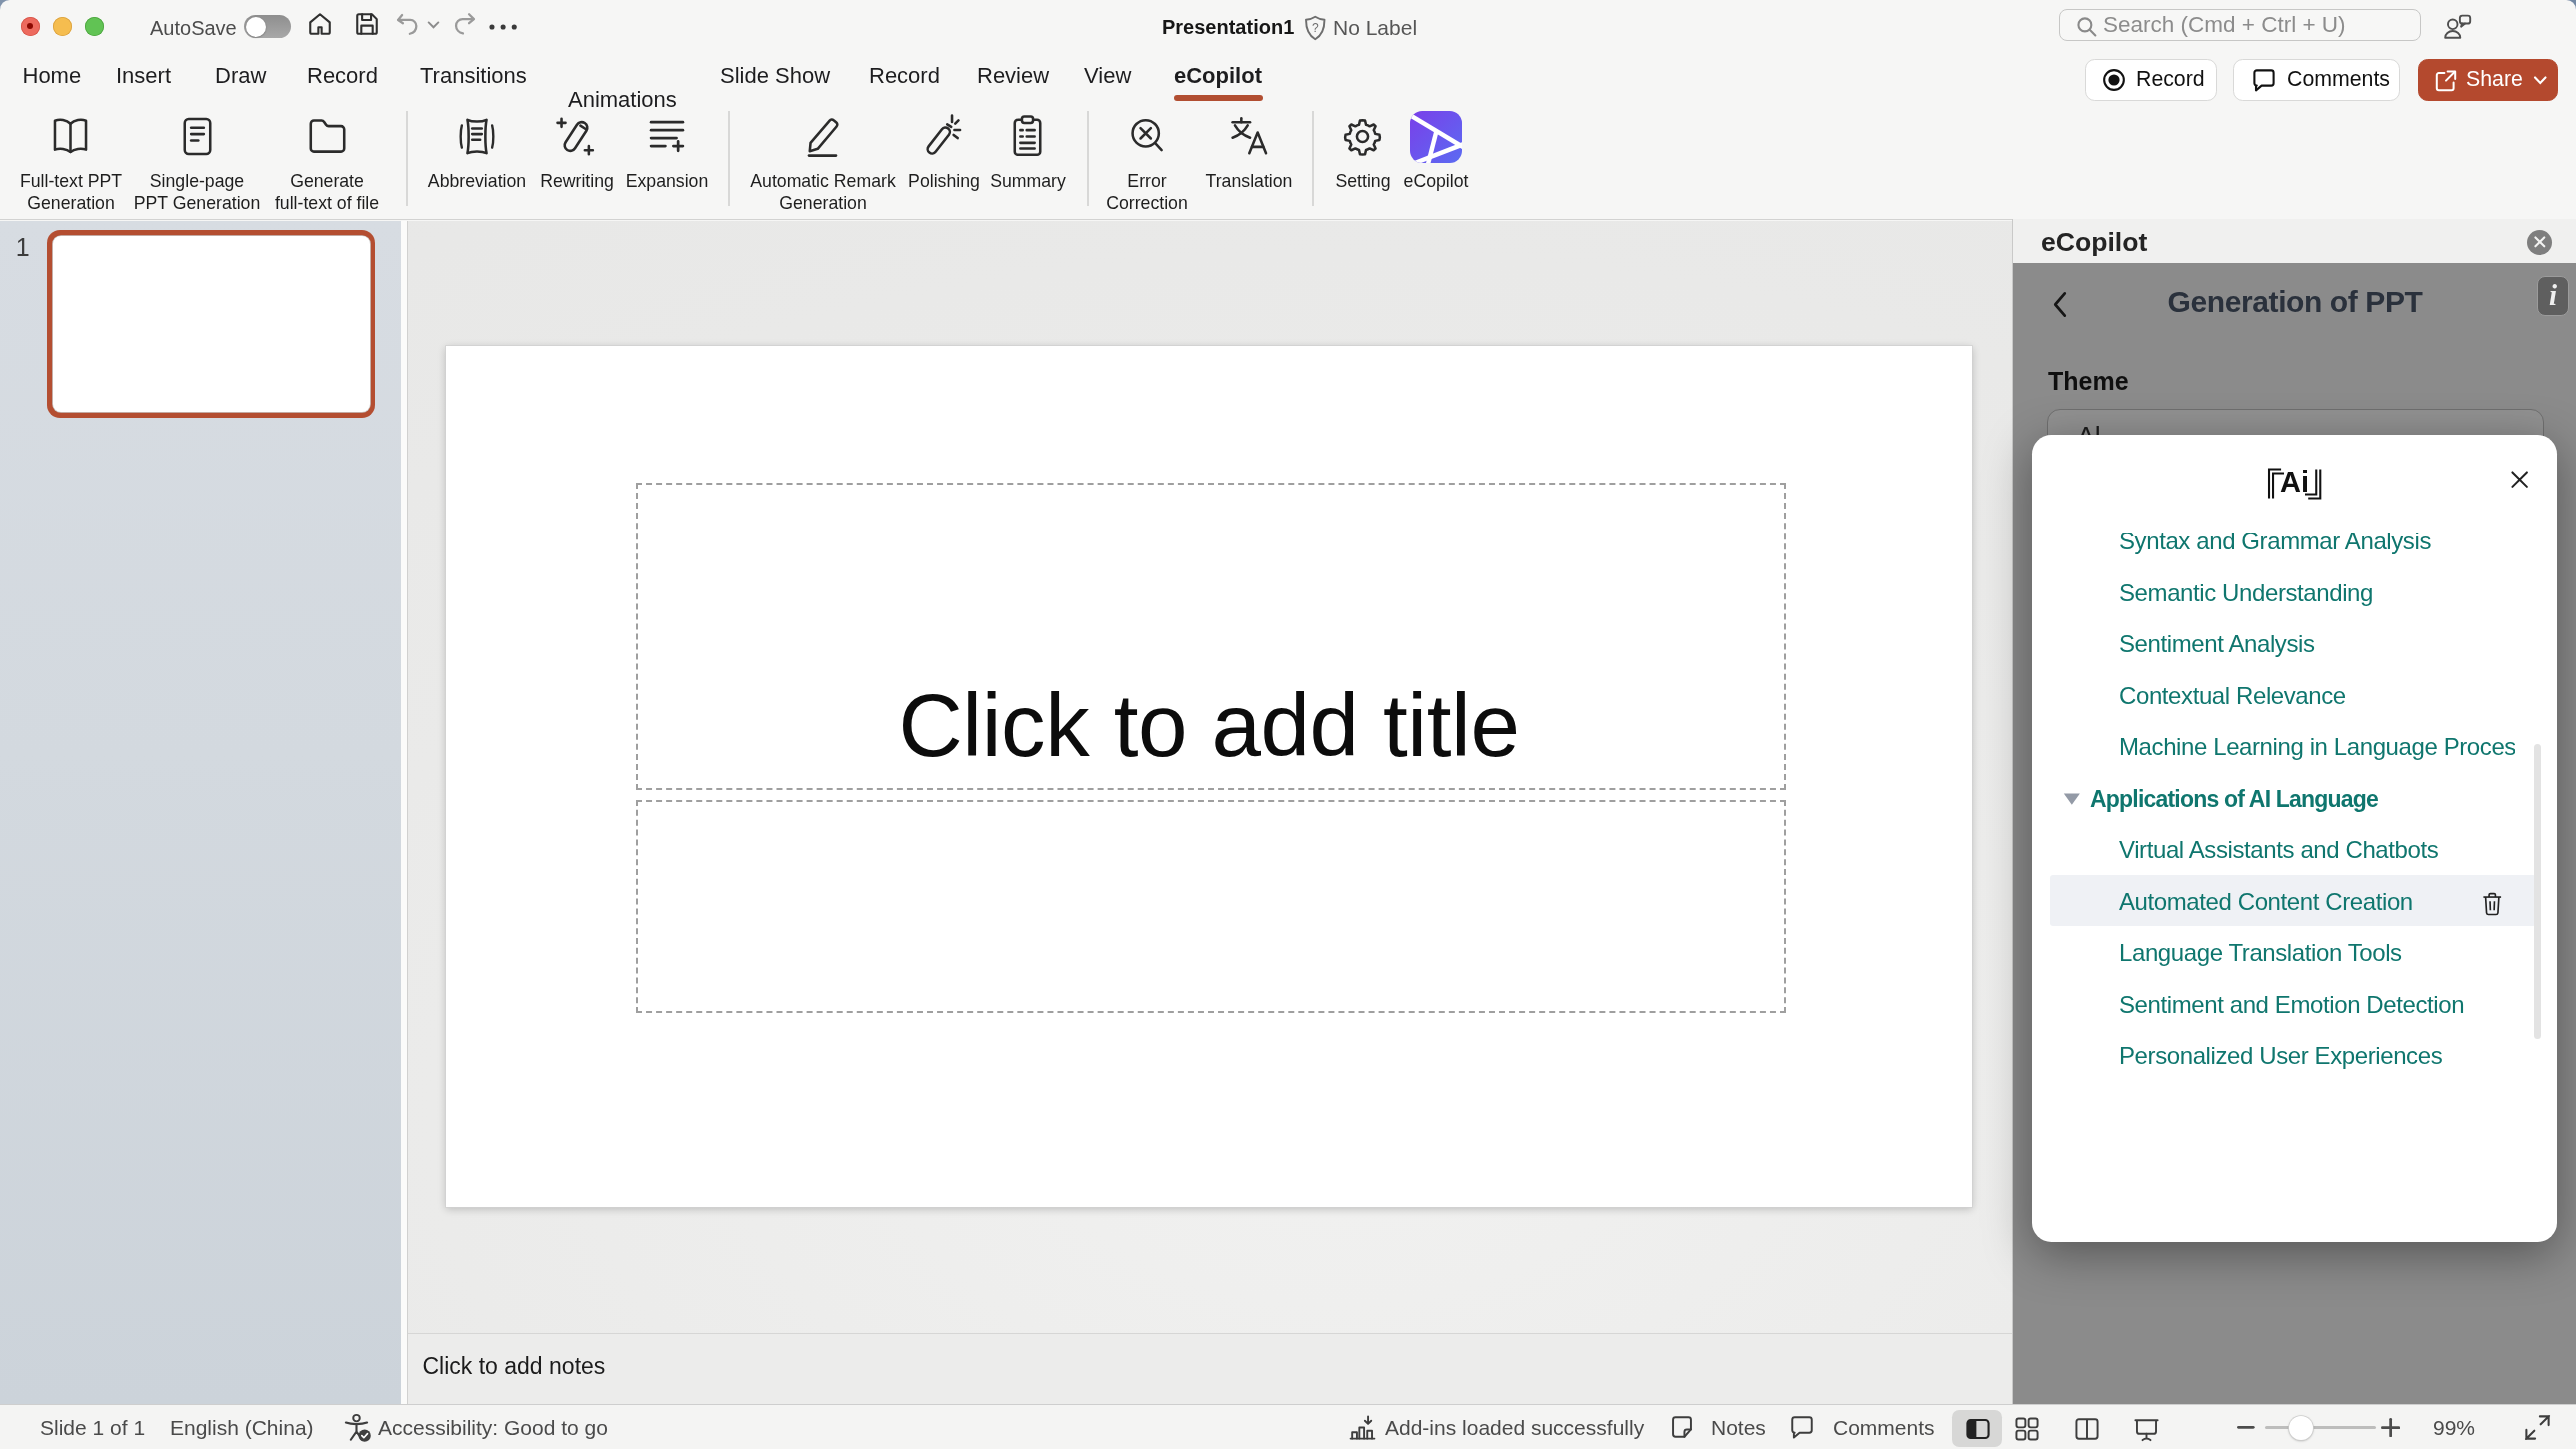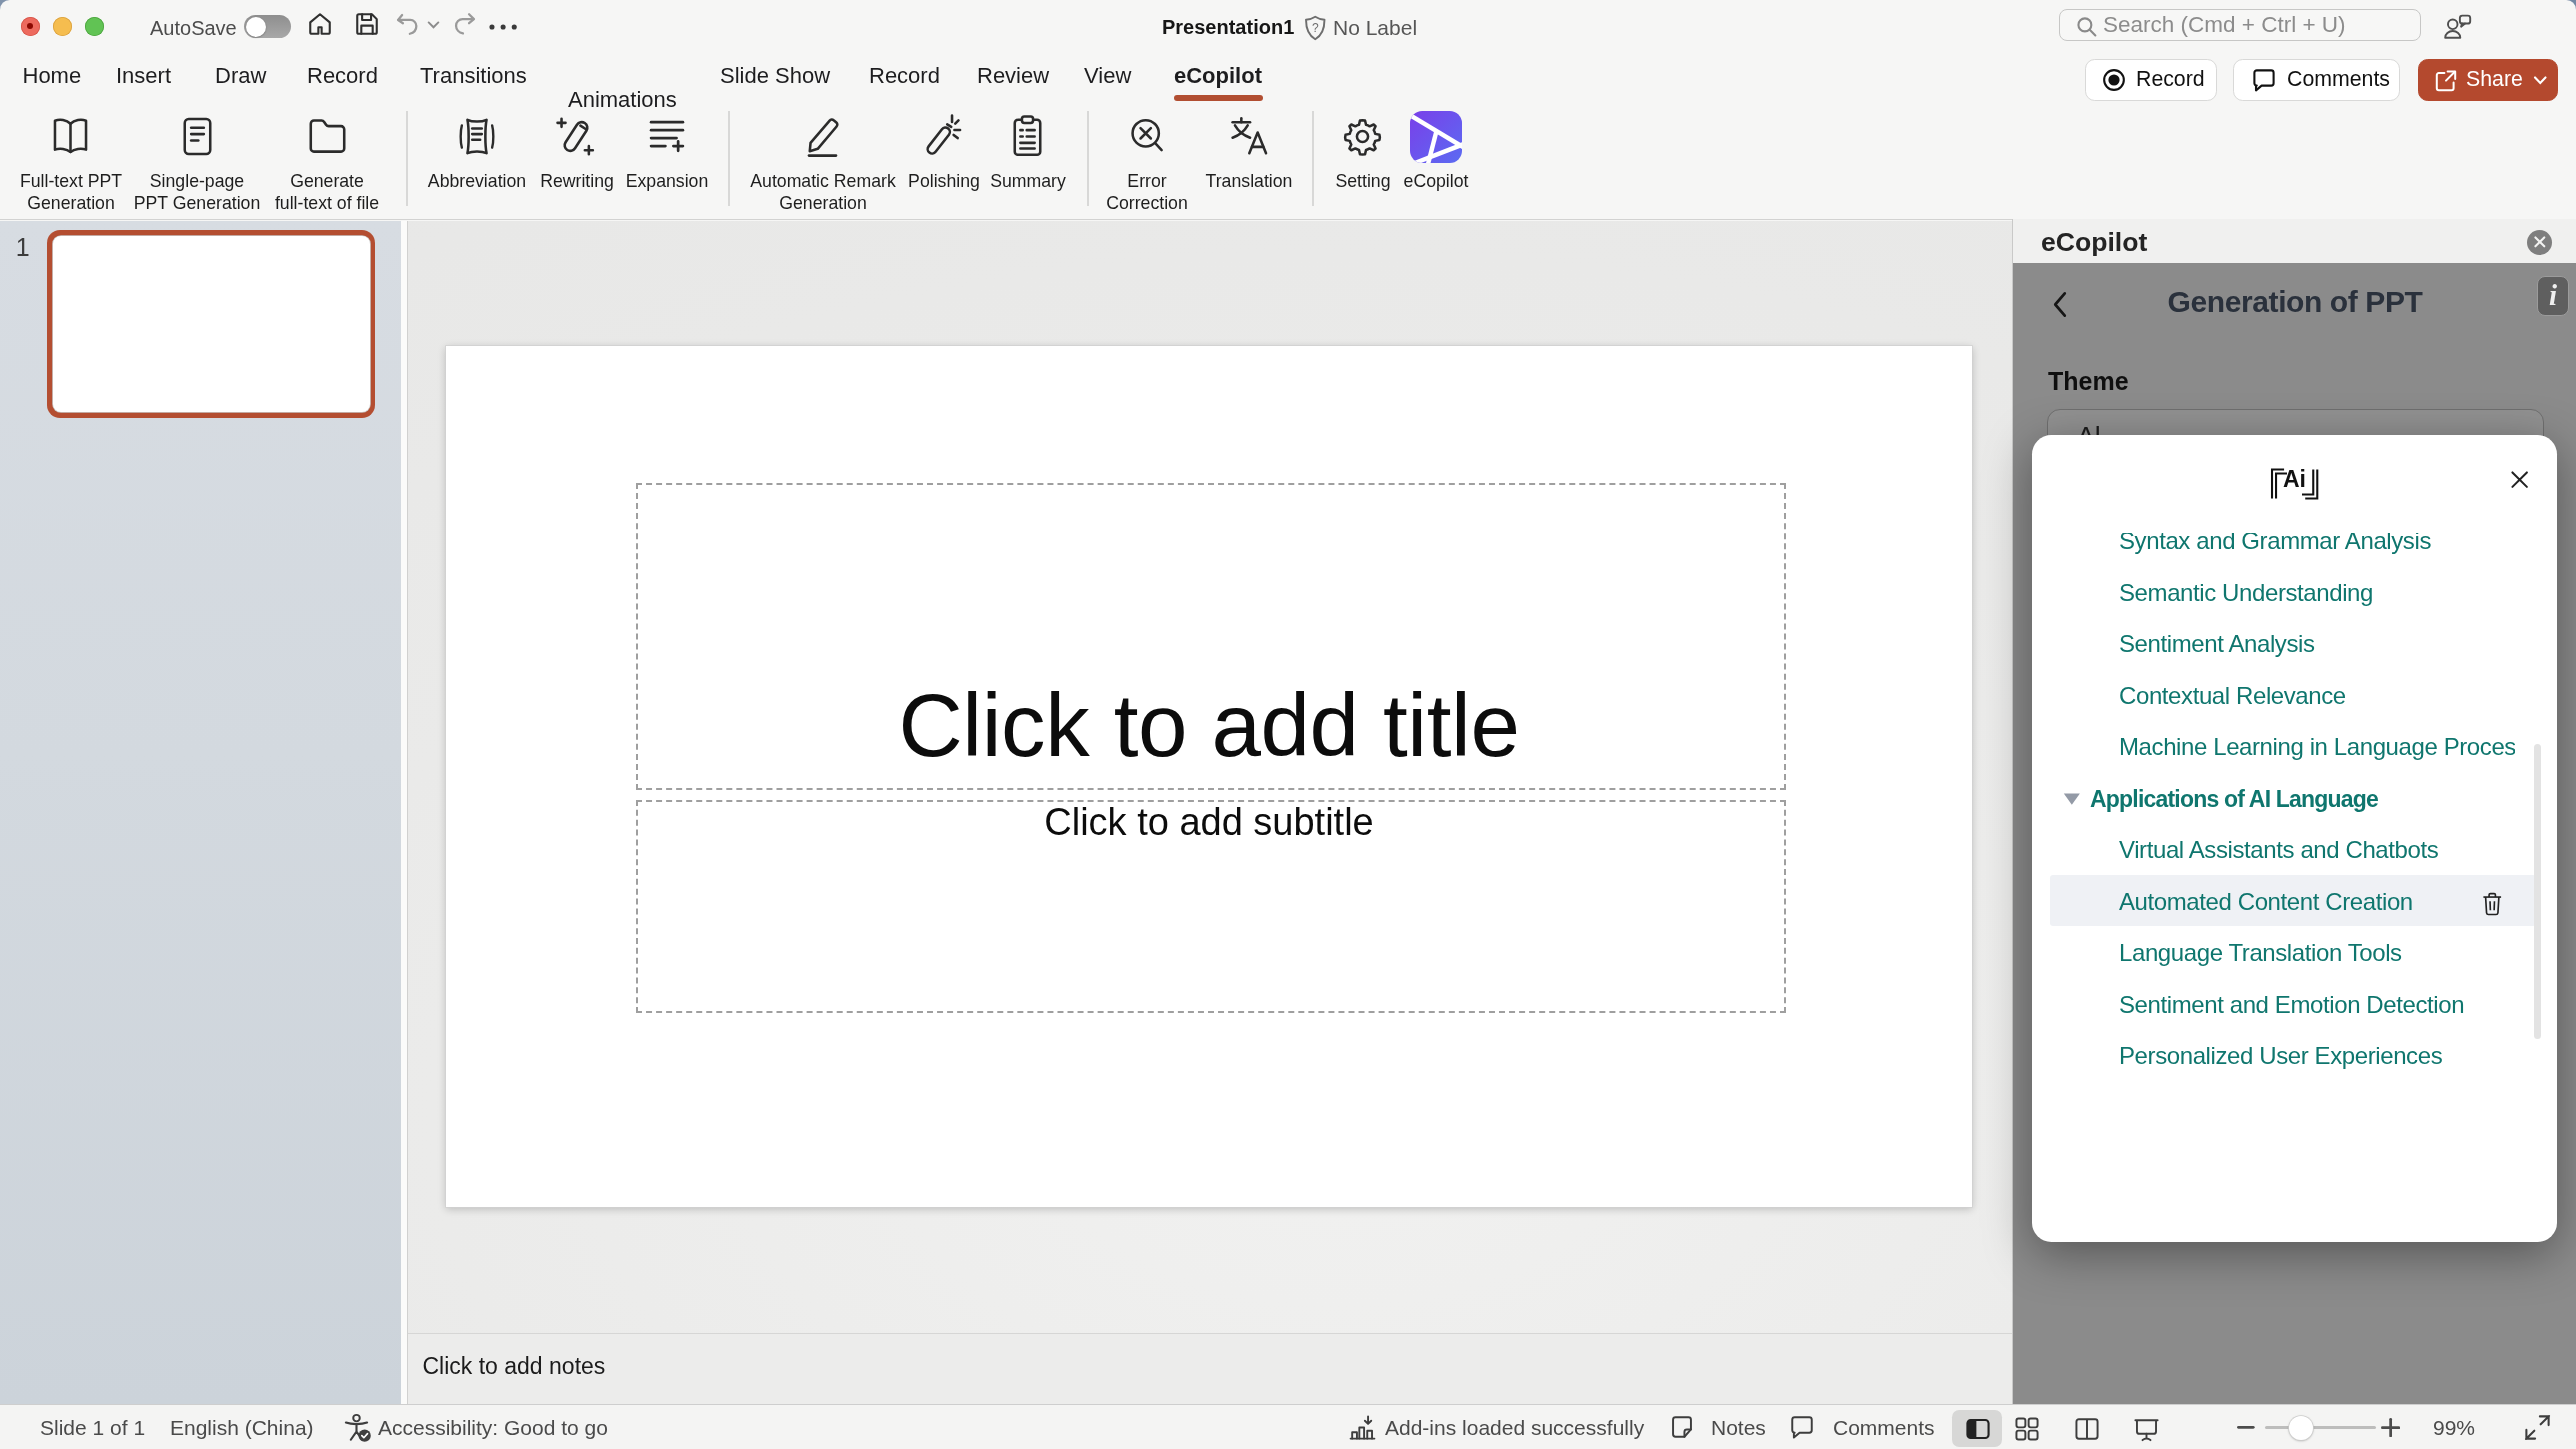--- a/index.html
+++ b/index.html
@@ -82,21 +82,21 @@
   #dropdown { position:absolute; left:34px; top:190px; width:497px; height:97px; border-radius:13px;
               border:1.6px solid #6f6f6f; background:#919191; }
   #infobtn { position:absolute; left:524px; top:57px; width:32px; height:40px; border-radius:8px;
              background:#5f5f5f; border:1.6px solid #9b9b9b; color:#efefef;
              font-family:"Liberation Serif",serif; font-style:italic; font-weight:700;
              font-size:29px; text-align:center; line-height:37px; }
 
   
   #modal { position:absolute; left:2032px; top:435px; width:525px; height:807px; border-radius:19.3px;
            background:#fff; box-shadow:0 11.3px 48px rgba(0,0,0,.38); }
-  #modal .hdr { position:absolute; left:0; top:31px; width:525px; text-align:center; font-size:23px;
+  #modal .hdr { position:absolute; left:0; top:31px; width:525px; text-align:center; font-size:29px;
                 font-weight:700; color:#111; }
   #mlist { position:absolute; left:0; top:98px; width:525px; height:634px; overflow:hidden; }
   .mi { position:absolute; left:87px; height:52px; line-height:52px; font-size:24px; letter-spacing:-0.4px; color:#0f766e; white-space:nowrap; }
   .mi.b { left:58px; font-weight:700; font-size:23px; letter-spacing:-0.8px; }
   #hl { position:absolute; left:17.7px; top:342px; width:486px; height:51px; background:#eff1f5; border-radius:3.2px; }
   #mscroll { position:absolute; left:502px; top:309px; width:7.2px; height:295px; border-radius:4px; background:#e3e3e3; }
   #selbtn { position:absolute; left:17px; top:734px; width:490px; height:58px; border-radius:11.3px;
             background:linear-gradient(90deg,#5cc9f4 0%, #3f8bf1 55%, #2c59ee 100%);
             color:#fff; font-size:26.6px; font-weight:700; text-align:center; line-height:58px; }
 
@@ -329,21 +329,20 @@
   <div id="thumb">
       <div class="inner"></div>
     </div>
   <div id="splitter"></div>
 
   <div id="mainarea">
     <div id="slide">
       <div class="ph" id="phtitle"></div>
       <div class="ph" id="phsub"></div>
       <div id="titletext">Click to add title</div>
-      <div id="subtext">Click to add subtitle</div>
     </div>
   </div>
   <div id="notesbar">
       <span>Click to add notes</span>
     </div>
 
   <div id="rpanel">
     <svg style="position:absolute;left:39px;top:72px;" width="16" height="27" viewBox="0 0 20 34" fill="none" stroke="#161616" stroke-width="3.4" stroke-linecap="round" stroke-linejoin="round">
         <path d="M16 3 L4 17 L16 31"></path>
       </svg>

